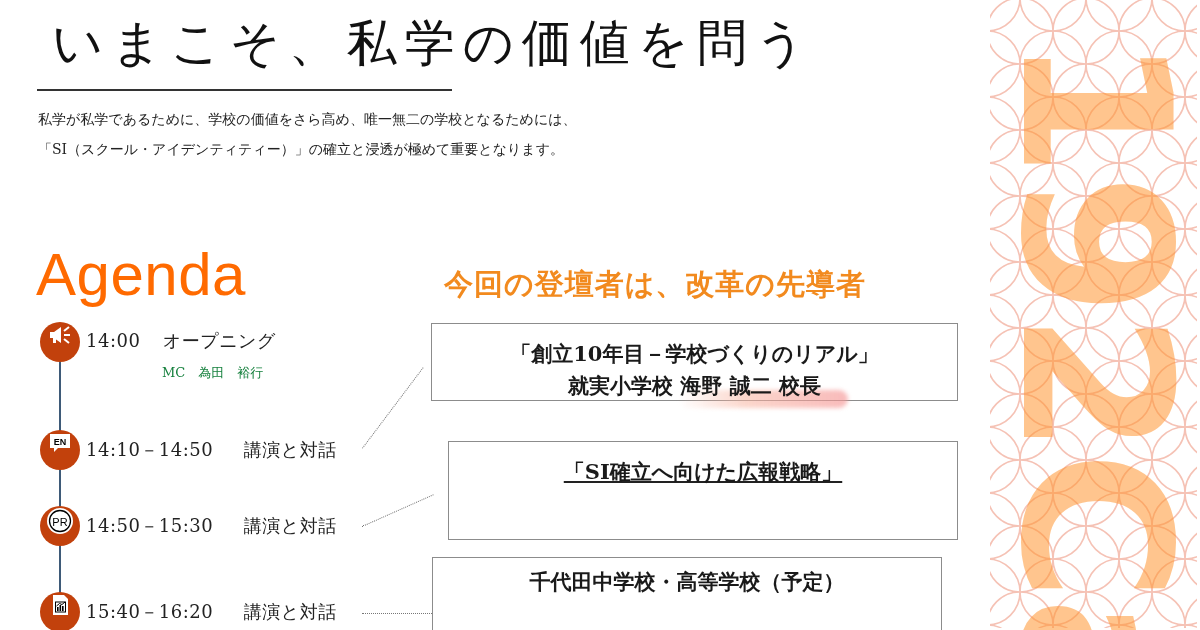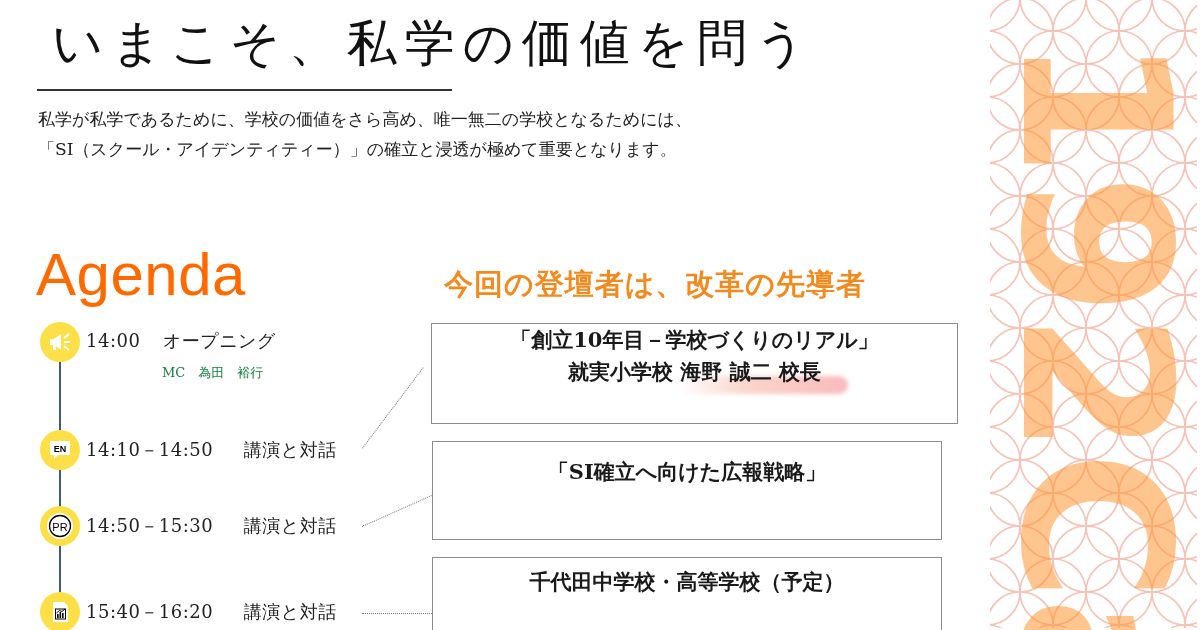--- a/index.html
+++ b/index.html
@@ -1,24 +1,24 @@
 <!DOCTYPE html>
 <html><head>
 <meta charset="utf-8">
 <style>
   html, body { margin:0; padding:0; }
   body { width:1200px; height:630px; position:relative; overflow:hidden; background:#ffffff; font-family:"DejaVu Serif", serif; color:#222; }
   .abs { position:absolute; }
   .title { left:52px; top:8px; font-family:"DejaVu Serif", serif; font-size:50px; letter-spacing:8px; color:#111; white-space:nowrap; line-height:70px; }
   .title-rule { left:37px; top:89px; width:415px; height:2px; background:#333; }
-  .intro { left:38px; top:104px; font-size:17px; line-height:30px; color:#222; white-space:nowrap; }
+  .intro { left:38px; top:104px; font-size:14px; line-height:30px; color:#222; white-space:nowrap; }
   .intro div { height:30px; }
   .agenda { left:36px; top:240px; font-family:"Liberation Sans", sans-serif; font-weight:normal; font-size:60px; color:#ff6a00; letter-spacing:0.5px; line-height:70px; }
   .timeline-line { left:59px; top:350px; width:2px; height:280px; background:#3e5a78; }
-  .tl-icon { width:40px; height:40px; border-radius:50%; background:#fde047; display:flex; align-items:center; justify-content:center; }
+  .tl-icon { width:40px; height:40px; border-radius:50%; background:#c2410c; display:flex; justify-content:center; }
   .tl-time { font-size:18px; color:#222; white-space:nowrap; line-height:24px; letter-spacing:0.5px; }
   .tl-sub { font-size:13px; color:#15803d; white-space:nowrap; line-height:24px; }
   .speakers-heading { left:444px; top:264px; font-size:29px; color:#f28a1e; font-weight:bold; white-space:nowrap; letter-spacing:1px; line-height:40px; }
   .box { border:1.5px solid #8c8c8c; background:#fff; text-align:center; box-sizing:border-box; }
   .box .talk { font-size:21px; font-weight:bold; color:#1a1a1a; line-height:32px; white-space:nowrap; }
   .box .speaker { font-size:21px; font-weight:bold; color:#1a1a1a; line-height:32px; white-space:nowrap; position:relative; z-index:2; }
   .brush { position:absolute; height:18px; border-radius:9px; z-index:1; filter:blur(2px); }
   .deco { left:990px; top:0; width:210px; height:630px; overflow:hidden; }
   .big-text { position:absolute; left:1195px; top:35px; transform-origin:0 0; transform:rotate(90deg); font-family:"DejaVu Sans", sans-serif; font-weight:bold; font-size:205px; color:rgba(255,150,50,0.55); white-space:nowrap; line-height:200px; letter-spacing:-4px; }
   .connector { position:absolute; border-top:1.5px dotted #777; transform-origin:0 0; }
@@ -94,29 +94,29 @@
   <span style="display:inline-block; width:18px;"></span>
   <span>講演と対話</span>
 </div>
 
 <div class="connector" style="left:362px; top:448px; width:101px; transform:rotate(-53deg);"></div>
 <div class="connector" style="left:362px; top:526px; width:78px; transform:rotate(-24deg);"></div>
 <div class="connector" style="left:362px; top:613px; width:70px;"></div>
 
 <div class="abs speakers-heading">今回の登壇者は、改革の先導者</div>
 
-<div class="abs box" style="left:431px; top:323px; width:527px; height:101px; ">
+<div class="abs box" style="left:431px; top:323px; width:527px; height:78px; padding-top:14px;">
   <div class="talk">「創立10年目－学校づくりのリアル」</div>
   <div style="position:relative;text-align:center;">
     <div class="brush" style="left:246px; top:20px; width:170px; background:linear-gradient(90deg, rgba(250,200,150,0) 0%, rgba(248,180,160,0.55) 40%, rgba(245,150,150,0.65) 100%);"></div>
     <div class="speaker">就実小学校 海野 誠二 校長</div>
   </div>
 </div>
 
-<div class="abs box" style="left:432px; top:441px; width:510px; height:99px; padding-top:14px;">
+<div class="abs box" style="left:448px; top:441px; width:510px; height:99px; padding-top:14px;text-decoration:underline;">
   <div class="talk">「SI確立へ向けた広報戦略」</div>
 </div>
 
 <div class="abs box" style="left:432px; top:557px; width:510px; height:90px; padding-top:8px;">
   <div class="speaker">千代田中学校・高等学校（予定）</div>
 </div>
 
 <div class="abs deco">
   <svg width="210" height="630" viewBox="0 0 210 630">
     <defs>

